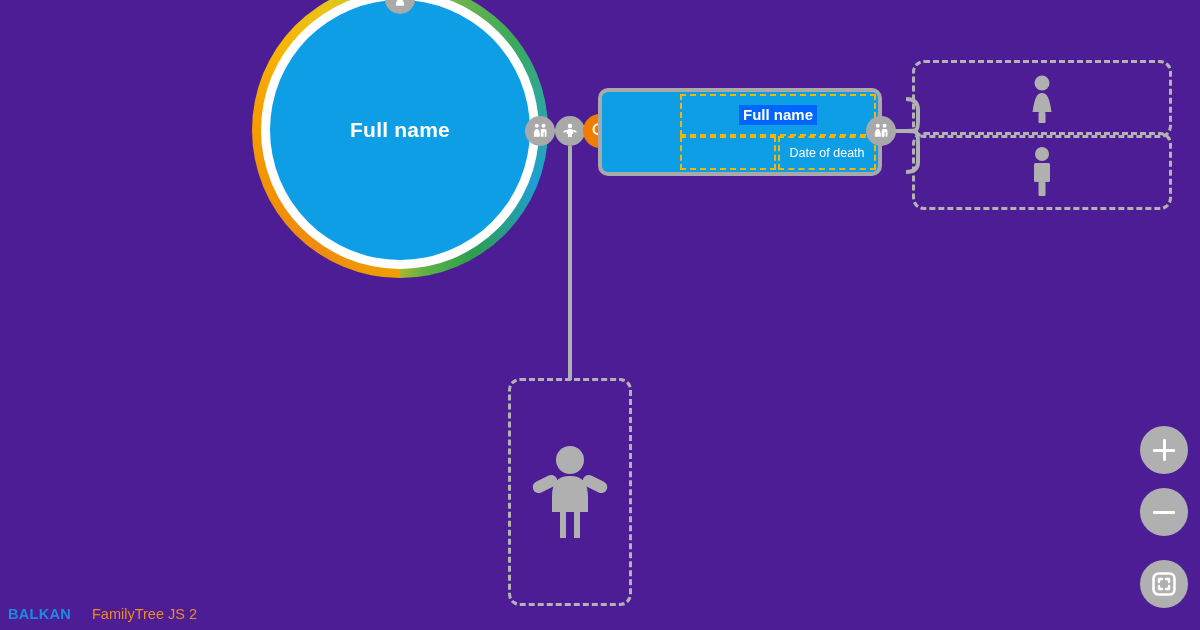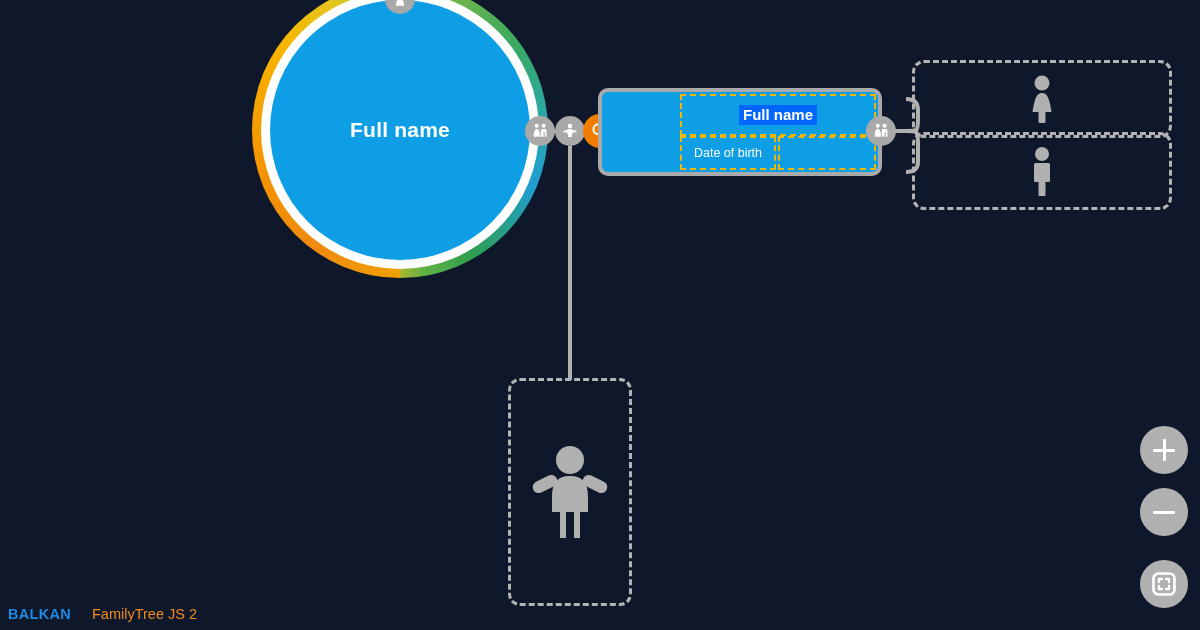--- a/index.html
+++ b/index.html
@@ -6,21 +6,21 @@
   html, body {
     margin: 0; padding: 0;
     width: 1200px; height: 630px;
     background: #ffffff;
     font-family: "Liberation Sans", sans-serif;
     overflow: hidden;
   }
   #stage {
     position: relative;
     width: 1200px; height: 630px;
-    background: #0f172a;
+    background: #4c1d95;
   }
 
   
   .svg-layer {
     position: absolute; left: 0; top: 0;
     width: 1200px; height: 630px;
     pointer-events: none;
   }
 
   
@@ -252,22 +252,22 @@
 
   <div class="rect-node">
     <div class="rect-inner">
       <div class="edit-region-name"></div>
       <div class="edit-region-dob"></div>
       <div class="edit-region-dod"></div>
 
       <div class="node-fullname">
         <span>Full name</span>
       </div>
-      <div class="node-dob">
-        <span>Date of birth</span>
+      <div class="node-dod">
+        <span>Date of death</span>
       </div>
     </div>
   </div>
 
   <div class="badge" style="left:866px; top:116px;">
     <svg width="20" height="20" viewBox="0 0 28 28">
       <circle cx="9.5" cy="6.5" r="2.8" fill="#ffffff"></circle>
       <path d="M5.2 22 C5.2 13.8 7 11.2 9.5 11.2 C12 11.2 13.8 13.8 13.8 22 Z" fill="#ffffff"></path>
       <circle cx="19" cy="6.5" r="2.8" fill="#ffffff"></circle>
       <path d="M15 22 L15 13.5 C15 11.8 16.6 11.2 19 11.2 C21.4 11.2 23 11.8 23 13.5 L23 22 L20.6 22 L20.6 15.5 L19 15.5 L19 22 Z" fill="#ffffff"></path>

